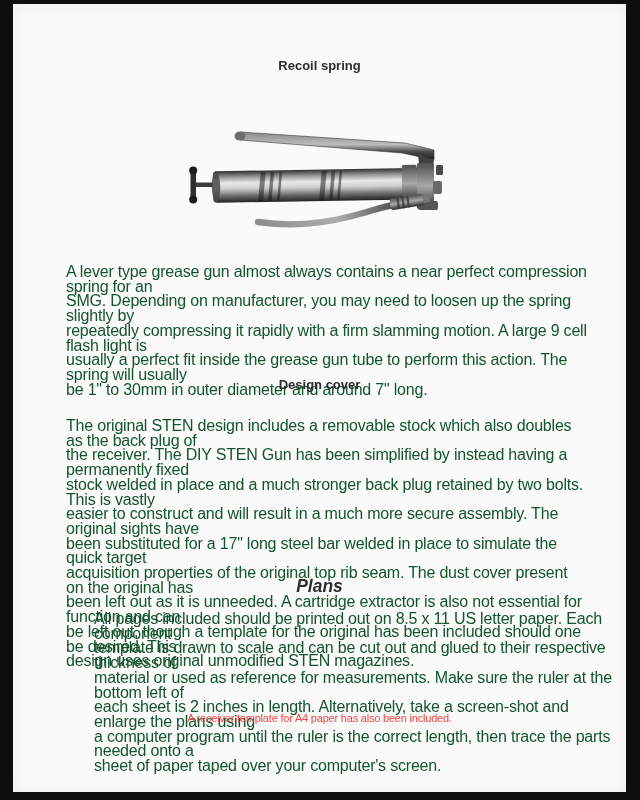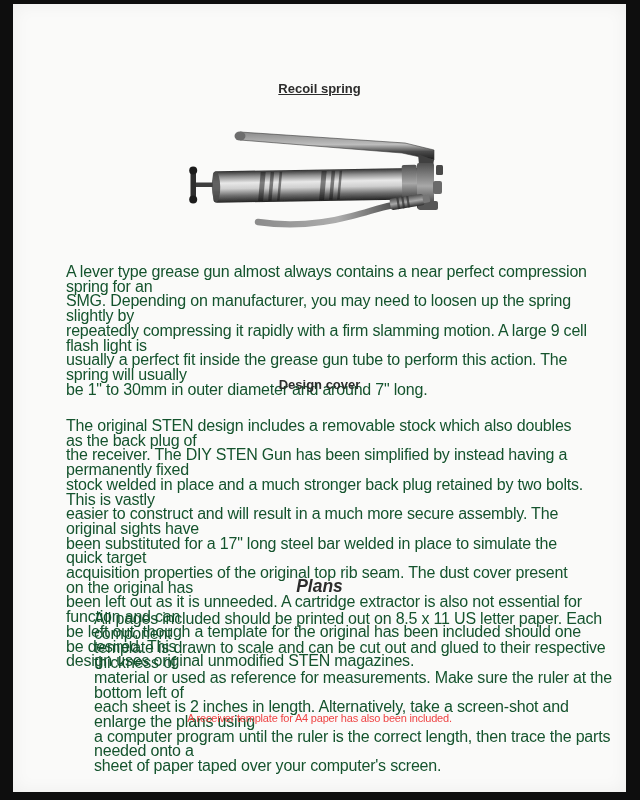--- a/index.html
+++ b/index.html
@@ -13,21 +13,21 @@
     position:absolute;left:13px;top:4px;width:613px;height:788px;
     background:#fafaf9;
     box-shadow:inset 0 0 18px rgba(0,0,0,0.05);
   }
   .heading{
     position:absolute;left:0;width:100%;text-align:center;
     font-weight:bold;color:#2c2c2c;
   }
   .h-sm{font-size:13px;line-height:15px;}
   .h-lg{font-size:17.5px;line-height:20px;font-style:italic;}
-  .pos-recoil-h{top:77px;text-decoration:underline;}
+  .pos-recoil-h{top:54px;}
   .pos-design-h{top:373px;}
   .pos-plans-h{top:572px;}
   .para{
     position:absolute;left:53px;width:522px;
     font-size:16px;line-height:14.7px;letter-spacing:-0.2px;
     color:#14532d;white-space:pre-line;
   }
   .pos-recoil-p{top:261px;}
   .pos-design-p{top:415px;}
   .pos-plans-p{top:608px;margin-left:28px;}

